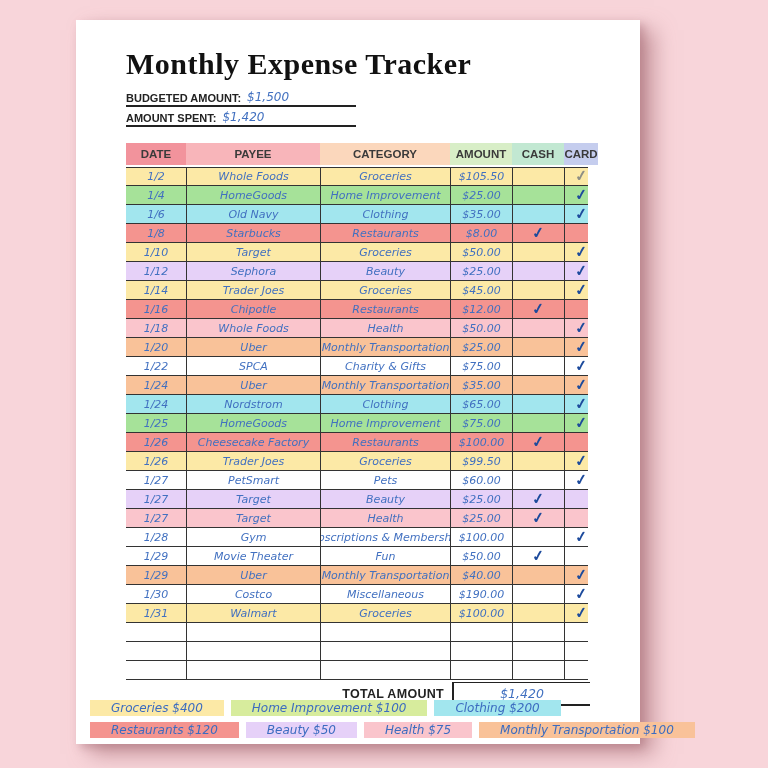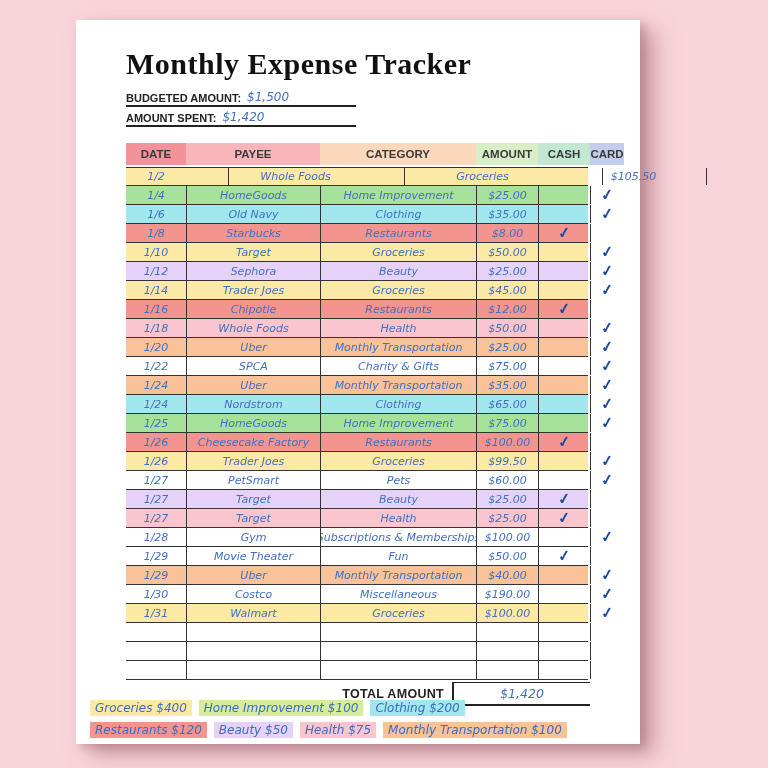--- a/index.html
+++ b/index.html
@@ -44,37 +44,37 @@
     font-weight:700;font-size:11.5px;color:#3a3a3a;box-sizing:border-box;
   }
   .tbody{margin-top:2px;}
   .trow{display:flex;height:19px;border-bottom:1.6px solid #333;box-sizing:border-box;}
   .tbody .trow:first-child{border-top:1.6px solid #333;}
   .tcell{
     flex:none;display:flex;align-items:center;justify-content:center;
     font-size:11px;box-sizing:border-box;overflow:hidden;
   }
   .tcell + .tcell{border-left:1.5px solid #333;}
-  .c0{width:60px}.c1{width:134px}.c2{width:156px}.c3{width:62px}.c4{width:52px}.c5{width:34px}
+  .c0{width:60px}.c1{width:134px}.c2{width:130px}.c3{width:62px}.c4{width:52px}.c5{width:34px}
   .check{
     font-weight:700;font-size:15px;line-height:1;
     transform:rotate(-8deg);position:relative;top:-1px;
   }
   .total-row{position:absolute;top:662px;right:50px;display:flex;align-items:center;gap:8px;}
   .total-label{font-size:12.5px;font-weight:700;color:#222;letter-spacing:.3px;}
   .total-box{
     width:138px;height:24px;box-sizing:border-box;
     border-left:2.5px solid #222;border-bottom:2.5px solid #222;border-top:1.5px solid #222;
     display:flex;align-items:center;justify-content:center;
   }
   .total-box .hand{font-size:12.5px;}
   .summary{position:absolute;left:14px;bottom:6px;}
   .sline{display:flex;gap:7px;margin-top:6px;}
   .chip{
-    padding:1px 5px;font-family:"DejaVu Sans",sans-serif;font-style:italic;
+    padding:1px 21px;font-family:"DejaVu Sans",sans-serif;font-style:italic;
     font-size:12px;color:#3c6cc0;white-space:nowrap;
   }
 </style>
 </head>
 <body>
 
 <div class="page">
 
   <h1 class="title">Monthly Expense Tracker</h1>
 
@@ -94,21 +94,21 @@
   <div class="table">
     <div class="thead" id="thead">
         <div class="hcell c0" style="background: rgb(242, 147, 156);">DATE</div>
         <div class="hcell c1" style="background: rgb(248, 181, 186);">PAYEE</div>
         <div class="hcell c2" style="background: rgb(251, 215, 188);">CATEGORY</div>
         <div class="hcell c3" style="background: rgb(216, 238, 199);">AMOUNT</div>
         <div class="hcell c4" style="background: rgb(194, 232, 210);">CASH</div>
         <div class="hcell c5" style="background: rgb(197, 205, 238);">CARD</div>
       </div>
     <div class="tbody" id="tbody">
-        <div class="trow" style="background: rgb(252, 233, 166); gap: 42px;">
+        <div class="trow" style="background: rgb(252, 233, 166);">
           <div class="tcell c0 hand">1/2</div>
           <div class="tcell c1 hand">Whole Foods</div>
           <div class="tcell c2 hand">Groceries</div>
           <div class="tcell c3 hand">$105.50</div>
           <div class="tcell c4"></div>
           <div class="tcell c5">
             <span class="check" style="color: rgb(142, 142, 132);">✓</span>
           </div>
         </div>
         <div class="trow" style="background: rgb(166, 226, 153);">

